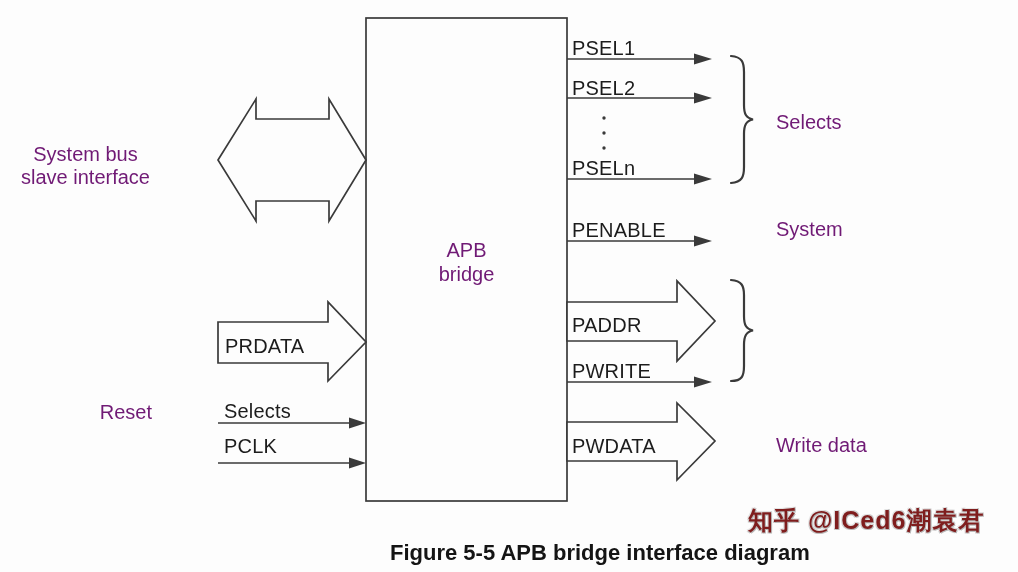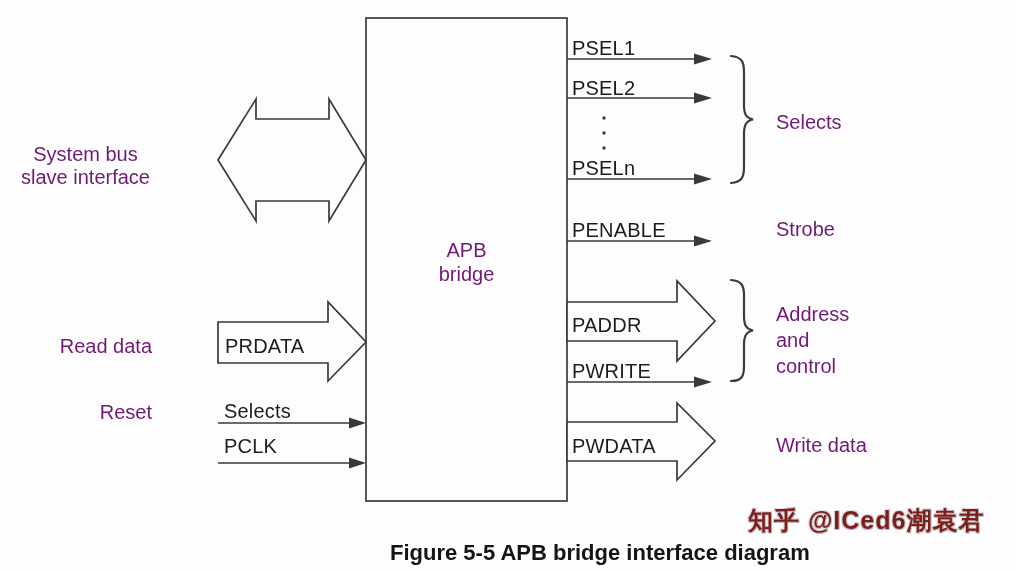--- a/index.html
+++ b/index.html
@@ -84,41 +84,37 @@
       <polygon points="349,457.4 366,463 349,468.6"></polygon>
 
       <circle cx="604" cy="118" r="1.7"></circle>
       <circle cx="604" cy="133" r="1.7"></circle>
       <circle cx="604" cy="148" r="1.7"></circle>
     </g>
   </svg>
 
   <div class="lbl center" style="left:5px;top:143px;width:161px;line-height:23px;">System bus
 slave interface</div>
-  <div class="lbl right-align" style="left:20px;top:335px;width:132px;">Read data</div>
   <div class="lbl right-align" style="left:20px;top:401px;width:132px;">Reset</div>
 
   <div class="lbl sig" style="left:225px;top:335px;">PRDATA</div>
   <div class="lbl sig" style="left:224px;top:400px;">Selects</div>
   <div class="lbl sig" style="left:224px;top:435px;">PCLK</div>
 
   <div class="lbl center" style="left:366px;top:238px;width:201px;line-height:24px;">APB
 bridge</div>
 
   <div class="lbl sig" style="left:572px;top:37px;">PSEL1</div>
   <div class="lbl sig" style="left:572px;top:77px;">PSEL2</div>
   <div class="lbl sig" style="left:572px;top:157px;">PSELn</div>
   <div class="lbl sig" style="left:572px;top:219px;">PENABLE</div>
   <div class="lbl sig" style="left:572px;top:314px;">PADDR</div>
   <div class="lbl sig" style="left:572px;top:360px;">PWRITE</div>
   <div class="lbl sig" style="left:572px;top:435px;">PWDATA</div>
 
   <div class="lbl" style="left:776px;top:111px;">Selects</div>
-  <div class="lbl" style="left:776px;top:218px;">Strobe</div>
-  <div class="lbl" style="left:776px;top:301px;line-height:26px;">Address
-and
-control</div>
+  <div class="lbl" style="left:776px;top:218px;">System</div>
   <div class="lbl" style="left:776px;top:434px;">Write data</div>
 
   <div class="watermark">知乎 @ICed6潮袁君</div>
   <div class="caption">Figure 5-5 APB bridge interface diagram</div>
 
 </div>
 
 </body></html>

